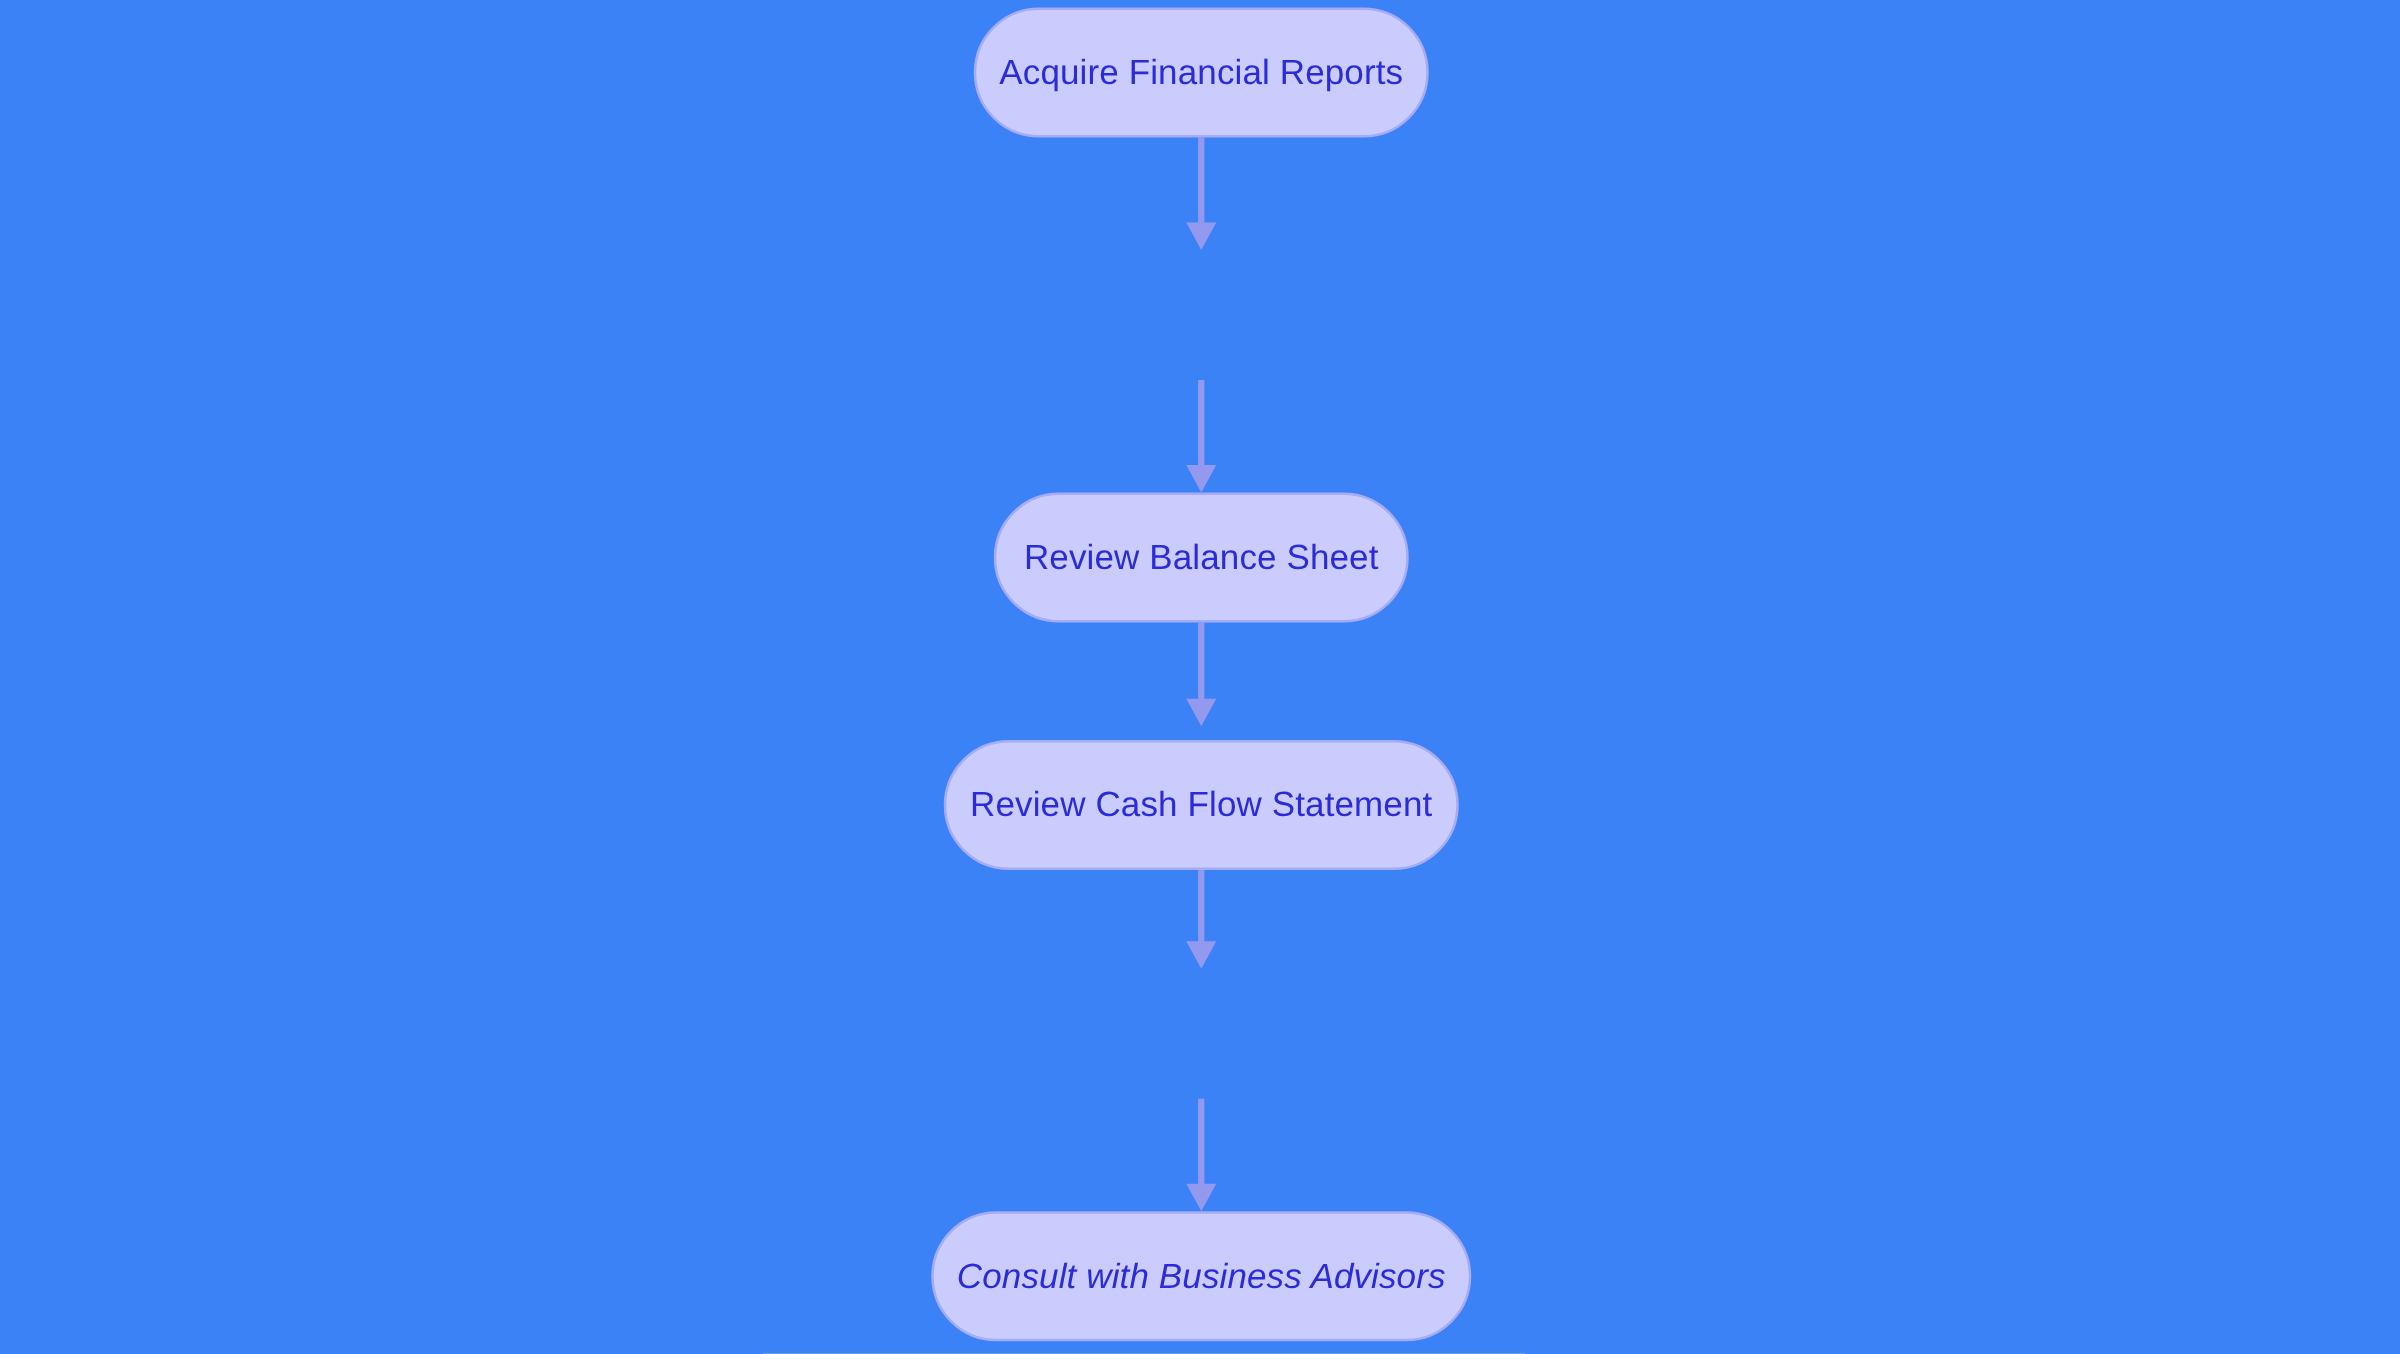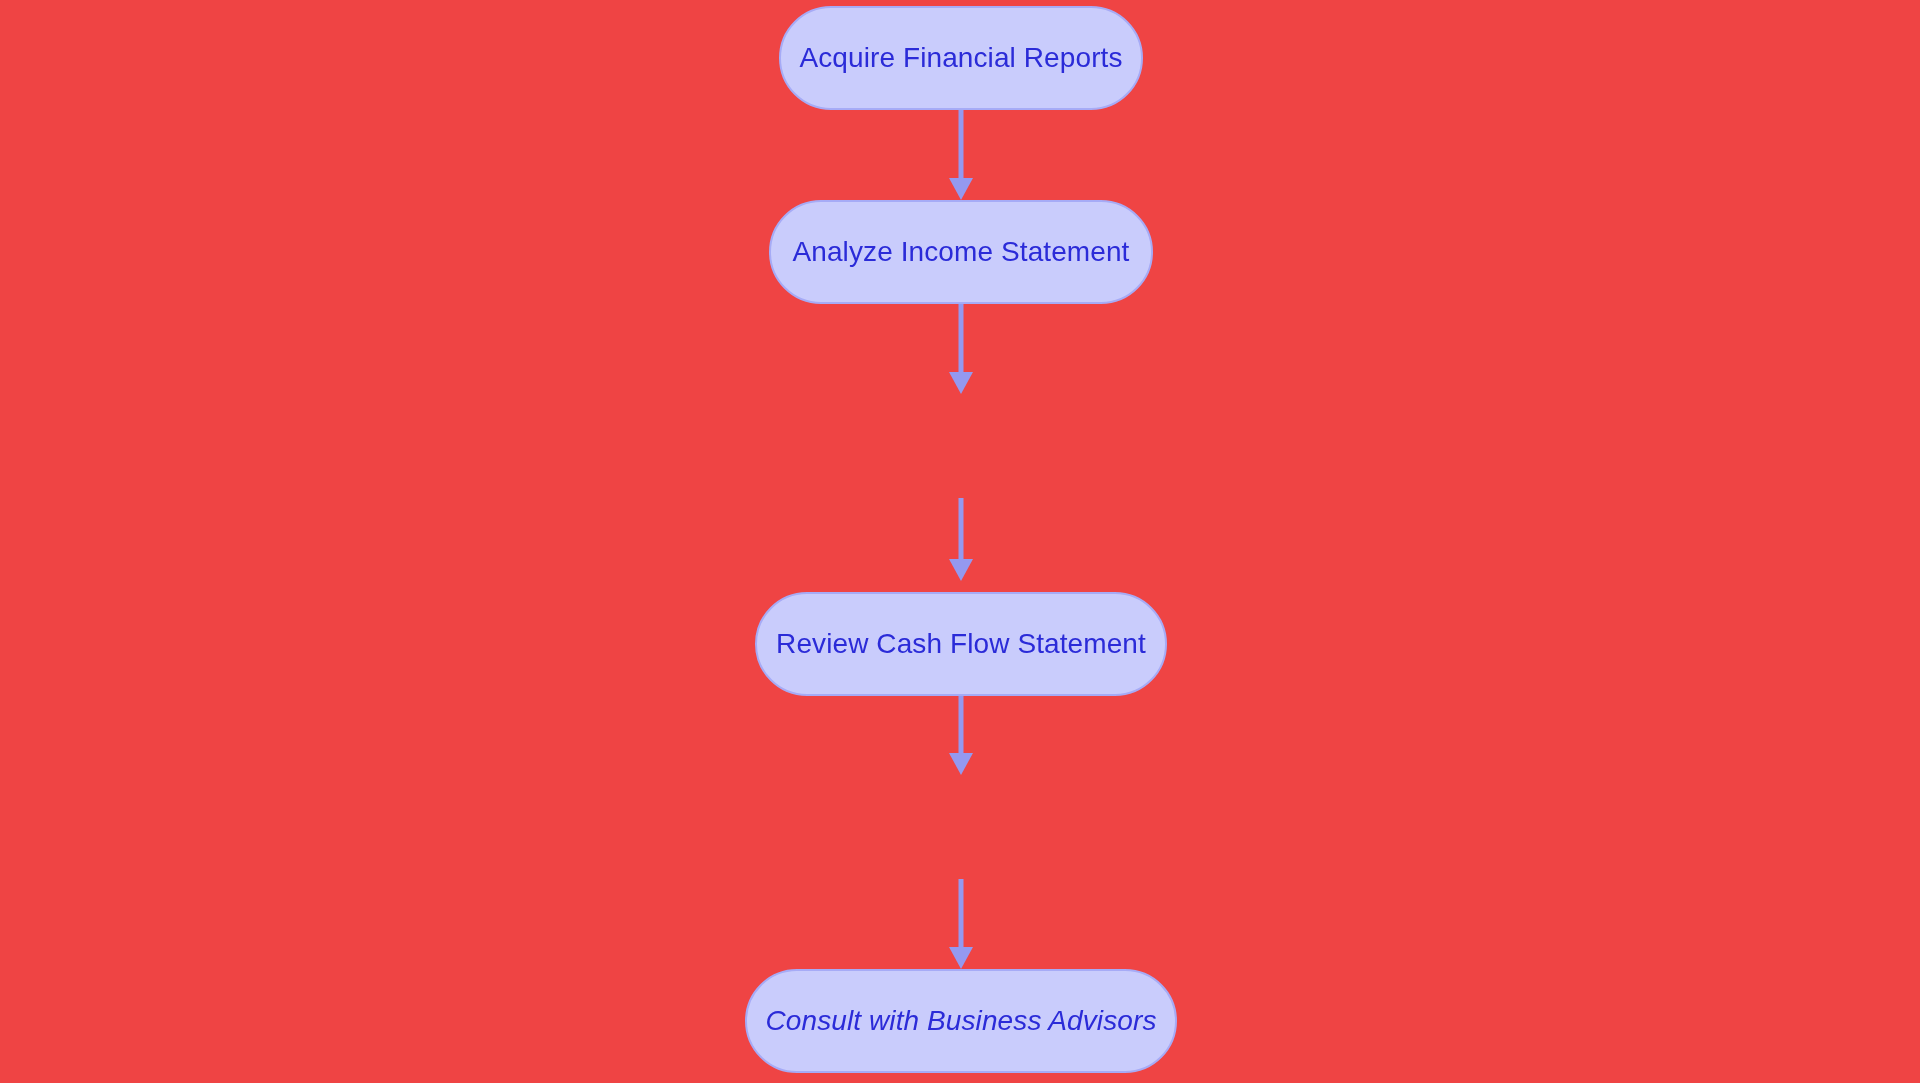--- a/index.html
+++ b/index.html
@@ -12,21 +12,21 @@
     width: 1920px;
     height: 1083px;
     font-family: "Liberation Sans", sans-serif;
     overflow: hidden;
   }
 
   #flowchart-canvas {
     position: relative;
     width: 1920px;
     height: 1083px;
-    background: #ef4444;
+    background: #3b82f6;
   }
 
   
   #connector-layer {
     position: absolute;
     left: 0;
     top: 0;
     width: 1920px;
     height: 1083px;
     pointer-events: none;
@@ -90,24 +90,24 @@
     <g>
       <line x1="961" y1="879" x2="961" y2="951" stroke="#9499f0" stroke-width="5"></line>
       <polygon points="949,947 973,947 961,969" fill="#9499f0"></polygon>
     </g>
   </svg>
 
   <div class="flow-node node-0">
     <span class="flow-node-label">Acquire Financial Reports</span>
   </div>
 
-  <div class="flow-node node-1">
-    <span class="flow-node-label">Analyze Income Statement</span>
+
+  <div class="flow-node node-2">
+    <span class="flow-node-label">Review Balance Sheet</span>
   </div>
-
 
   <div class="flow-node node-3">
     <span class="flow-node-label">Review Cash Flow Statement</span>
   </div>
 
 
   <div class="flow-node node-5">
     <span class="flow-node-label">Consult with Business Advisors</span>
   </div>
 

